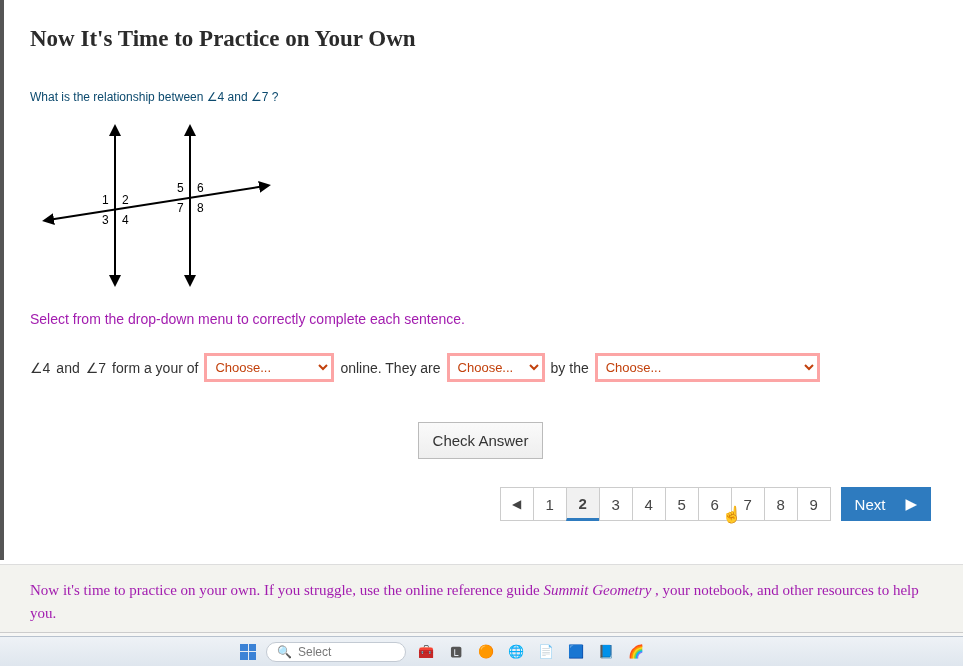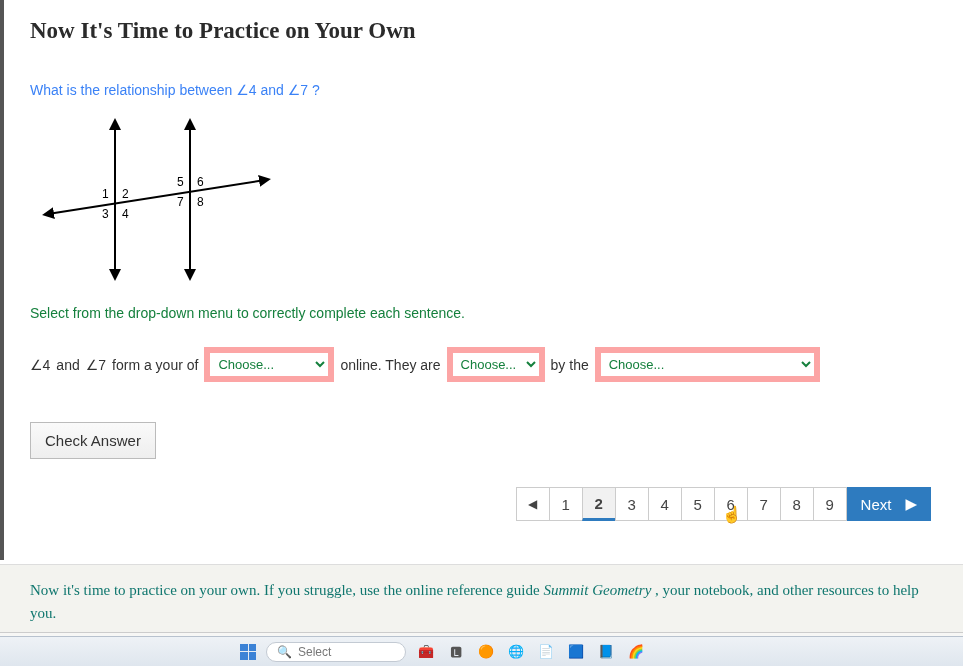--- a/index.html
+++ b/index.html
@@ -17,60 +17,60 @@
     border-left: 4px solid #555;
     padding: 18px 26px 0 26px;
     min-height: 560px;
     position: relative;
   }
   h1.heading {
     font-family: Georgia, 'Times New Roman', serif;
     font-size: 23px;
     font-weight: 700;
     color: #2b2b2b;
-    margin: 0 0 38px 0;
+    margin: 8px 0 38px 0;
   }
   .question {
-    font-size: 14px;
-    color: #3b82f6;
+    font-size: 12px;
+    color: #0c4a6e;
     margin-bottom: 10px;
   }
   .angle { font-family: inherit; }
   .diagram {
     width: 250px;
     height: 175px;
     margin: 4px 0 6px 0;
   }
   .instruction {
     font-size: 14px;
-    color: #15803d;
+    color: #a21caf;
     margin: 8px 0 26px 0;
   }
   .sentence {
     font-size: 14px;
     color: #333;
     display: flex;
     flex-wrap: wrap;
     align-items: center;
     gap: 6px;
     margin-bottom: 40px;
   }
   select.dd {
     font-size: 13px;
     padding: 3px 4px;
-    border: 6px solid #fca5a5;
-    background: #fff;
-    color: #15803d;
+    border: 3px solid #fca5a5;
+    background: #fff;
+    color: #c2410c;
   }
   .dd1 { width: 130px; }
   .dd2 { width: 98px; }
   .dd3 { width: 225px; }
   .actions-row {
     display: flex;
-    justify-content: flex-start;
+    justify-content: center;
     margin-bottom: 28px;
     padding-right: 6px;
   }
   .check-btn {
     border: 1px solid #bbb;
     background: linear-gradient(#fafafa,#eee);
     color: #333;
     font-size: 15px;
     padding: 9px 14px;
     cursor: pointer;
@@ -98,43 +98,44 @@
   }
   .pager .pbtn.current {
     background: #f1f1f1;
     border-bottom: 3px solid #2e7bbf;
     font-weight: 600;
   }
   .pager .pbtn.prev { font-size: 12px; }
   .pager .next-btn {
     height: 34px;
     padding: 0 14px;
+    margin-left: 10px;
     background: #2e7bbf;
     color: #fff;
     border: none;
     font-size: 15px;
     display: flex;
     align-items: center;
-    gap: 14px;
+    gap: 20px;
     cursor: pointer;
   }
   .cursor {
     position: absolute;
     left: 722px;
     top: 505px;
     font-size: 16px;
     pointer-events: none;
   }
   .footer-band {
     background: #f3f3ef;
     border-top: 1px solid #ddd;
     padding: 14px 30px 8px 30px;
     font-family: Georgia, 'Times New Roman', serif;
     font-size: 15px;
-    color: #0f766e;
+    color: #a21caf;
     line-height: 1.5;
     margin-top: 4px;
   }
   .footer-band em.title { font-style: italic; }
   .url-strip {
     font-size: 10px;
     color: #4a6b8a;
     background: #f7f7f5;
     padding: 2px 4px;
     white-space: nowrap;

